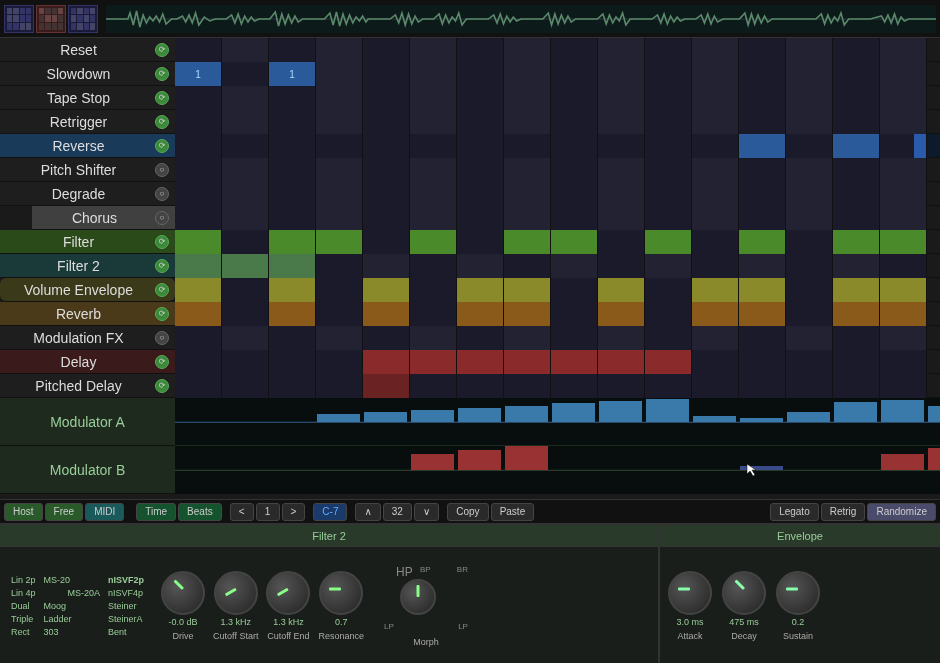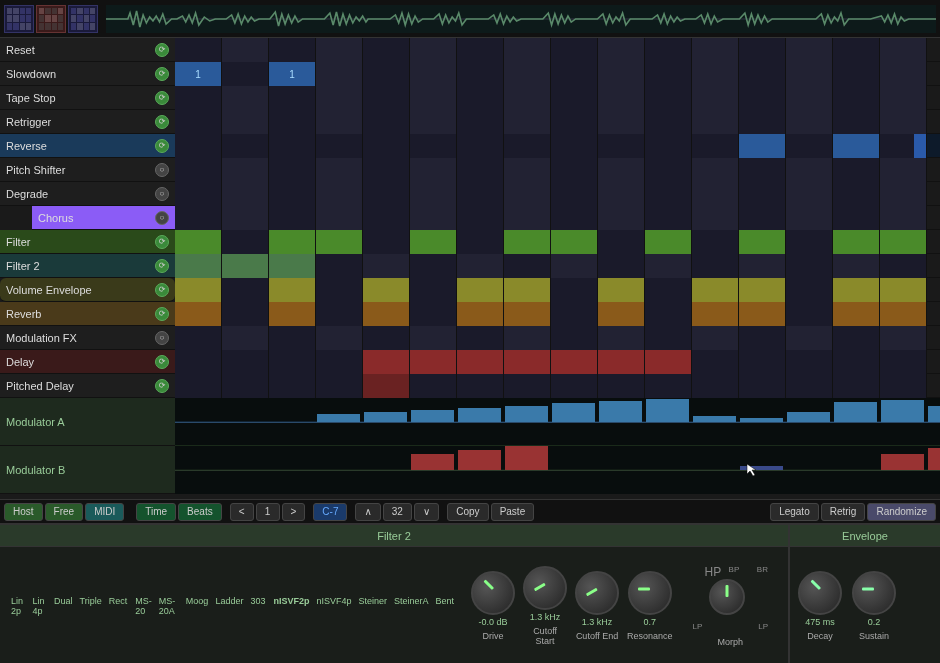--- a/index.html
+++ b/index.html
@@ -41,22 +41,23 @@
     .track-row {
       height: 24px;
       display: flex;
       align-items: center;
       padding: 0 6px;
       border-bottom: 1px solid #111;
       position: relative;
     }
     .track-name {
       color: #ddd;
-      font-size: 11px;
+      font-size: 14px;
       flex: 1;
+      text-align: center;
     }
     .track-btn {
       width: 14px;
       height: 14px;
       border-radius: 50%;
       display: inline-flex;
       align-items: center;
       justify-content: center;
       margin-left: 4px;
       cursor: pointer;
@@ -191,20 +192,21 @@
       text-align: center;
       margin-top: 2px;
     }
     .knob-value {
       font-size: 9px;
       color: #9c9;
       text-align: center;
     }
     .filter-col {
       display: flex;
+      flex-direction: column;
       gap: 1px;
       font-size: 9px;
     }
     .filter-col span {
       color: #9c9;
       cursor: pointer;
       padding: 1px 3px;
     }
 
     
@@ -317,21 +319,21 @@
       <div class="track-row" style="background:#1e1e1e;">
         <span class="track-name">Pitch Shifter</span>
         <div class="track-btn btn-gray">○</div>
       </div>
 
       <div class="track-row" style="background:#1e1e1e;">
         <span class="track-name">Degrade</span>
         <div class="track-btn btn-gray">○</div>
       </div>
 
-      <div class="track-row" style="background:#8b5cf6;margin-left:32px;">
+      <div class="track-row" style="background:#404040;margin-left:32px;">
         <span class="track-name">Chorus</span>
         <div class="track-btn btn-gray">○</div>
       </div>
 
       <div class="track-row" style="background:#2a4a1a;">
         <span class="track-name">Filter</span>
         <div class="track-btn btn-green">⟳</div>
       </div>
 
       <div class="track-row" style="background:#1a3a3a;">
@@ -752,21 +754,21 @@
         <div style="display:flex;gap:2px;margin-right:6px;">
           <div class="filter-col">
             <span style="color:#9c9;cursor:pointer;">Lin 2p</span>
             <span style="color:#9c9;cursor:pointer;">Lin 4p</span>
             <span style="color:#9c9;cursor:pointer;">Dual</span>
             <span style="color:#9c9;cursor:pointer;">Triple</span>
             <span style="color:#9c9;cursor:pointer;">Rect</span>
           </div>
           <div class="filter-col">
             <span style="color:#9c9;cursor:pointer;">MS-20</span>
-            <span style="color:#9c9;cursor:pointer;">MS-20A</span>
+            <span style="color:#9c9;cursor:pointer;margin-left:24px;">MS-20A</span>
             <span style="color:#9c9;cursor:pointer;">Moog</span>
             <span style="color:#9c9;cursor:pointer;">Ladder</span>
             <span style="color:#9c9;cursor:pointer;">303</span>
           </div>
           <div class="filter-col">
             <span style="color:#9c9;cursor:pointer;font-weight:bold;">nISVF2p</span>
             <span style="color:#9c9;cursor:pointer;">nISVF4p</span>
             <span style="color:#9c9;cursor:pointer;">Steiner</span>
             <span style="color:#9c9;cursor:pointer;">SteinerA</span>
             <span style="color:#9c9;cursor:pointer;">Bent</span>
@@ -823,20 +825,27 @@
 
       </div>
     </div>
 
     <div class="panel-envelope">
       <div class="panel-header">
         <span>Envelope</span>
       </div>
       <div class="panel-content env-knobs">
 
+        <div class="knob-group">
+          <div class="knob">
+            <div class="knob-indicator pos-neg90" style="background:#88ffaa;"></div>
+          </div>
+          <div class="knob-value">3.0 ms</div>
+          <div class="knob-label">Attack</div>
+        </div>
 
         <div class="knob-group">
           <div class="knob">
             <div class="knob-indicator pos-neg45" style="background:#88ffaa;"></div>
           </div>
           <div class="knob-value">475 ms</div>
           <div class="knob-label">Decay</div>
         </div>
 
         <div class="knob-group">

